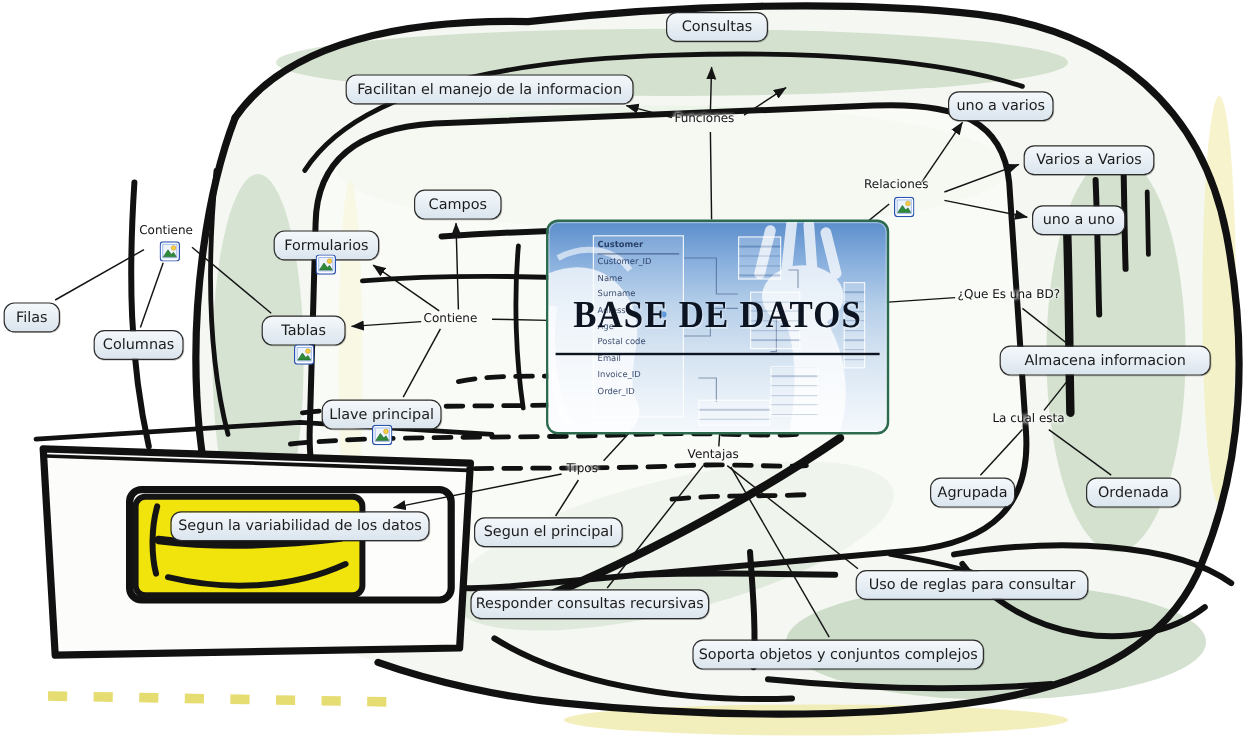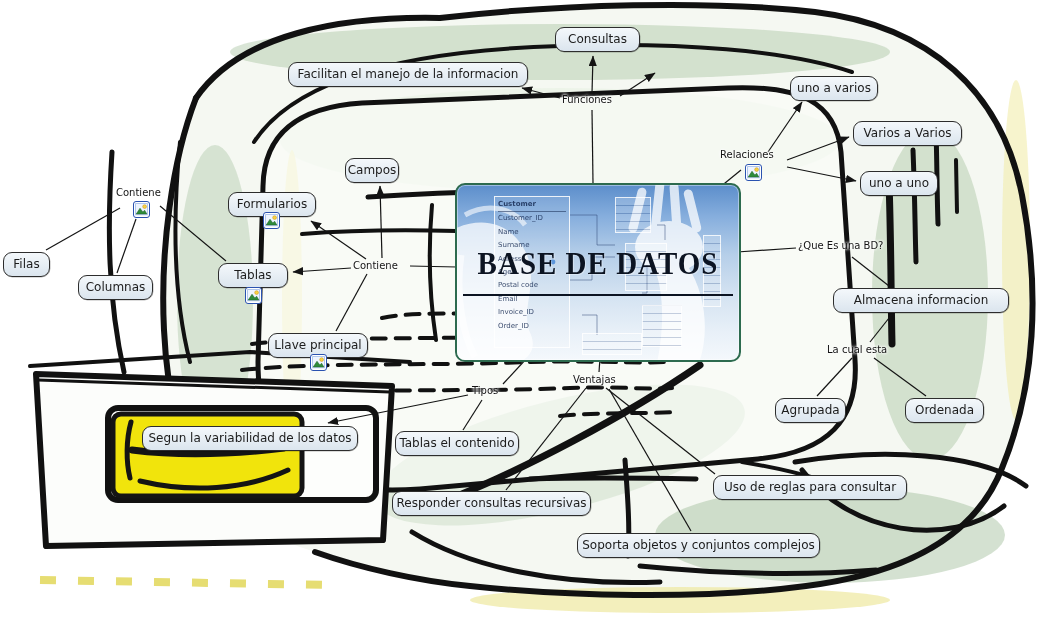--- a/index.html
+++ b/index.html
@@ -184,54 +184,54 @@
           <div>Email</div>
           <div>Invoice_ID</div>
           <div>Order_ID</div>
         </div>
     </div>
     <div class="bd-title">BASE DE DATOS</div>
     <div class="bd-underline"></div>
   </div>
 
   <div id="nodes">
-      <div class="concept" style="left: 555px; top: 27px; width: 85px;">Consultas</div>
+      <div class="concept" style="left: 555px; top: 10px; width: 85px;">Consultas</div>
       <div class="concept" style="left: 288px; top: 62px; width: 240px;">Facilitan el manejo de la informacion</div>
       <div class="concept" style="left: 790px; top: 76px; width: 88px;">uno a varios</div>
       <div class="concept" style="left: 853px; top: 121px; width: 109px;">Varios a Varios</div>
       <div class="concept" style="left: 860px; top: 171px; width: 78px;">uno a uno</div>
       <div class="concept" style="left: 3px; top: 252px; width: 47px;">Filas</div>
       <div class="concept" style="left: 78px; top: 275px; width: 75px;">Columnas</div>
       <div class="concept" style="left: 228px; top: 192px; width: 88px;">Formularios</div>
       <svg class="res-icon" viewBox="0 0 17 17" style="left: 263px; top: 212px;">
     <rect x="0.5" y="0.5" width="16" height="16" rx="2.5" fill="#ffffff" stroke="#2a52b0"></rect>
     <rect x="2.6" y="2.6" width="11.8" height="11.2" fill="#eef4fe" stroke="#9db8e8" stroke-width="0.8"></rect>
     <circle cx="11.6" cy="5.6" r="1.9" fill="#f7d243" stroke="#c8921c" stroke-width="0.5"></circle>
     <path d="M3.2 13 L7 7.2 L9.8 11 L11.6 9.2 L13.9 13 Z" fill="#2e8b3a" stroke="#1c5c24" stroke-width="0.5"></path>
   </svg>
-      <div class="concept" style="left: 345px; top: 158px; width: 54px;">Campos</div>
+      <div class="concept" style="left: 345px; top: 158px; width: 73px;">Campos</div>
       <div class="concept" style="left: 218px; top: 263px; width: 70px;">Tablas</div>
       <svg class="res-icon" viewBox="0 0 17 17" style="left: 245px; top: 287px;">
     <rect x="0.5" y="0.5" width="16" height="16" rx="2.5" fill="#ffffff" stroke="#2a52b0"></rect>
     <rect x="2.6" y="2.6" width="11.8" height="11.2" fill="#eef4fe" stroke="#9db8e8" stroke-width="0.8"></rect>
     <circle cx="11.6" cy="5.6" r="1.9" fill="#f7d243" stroke="#c8921c" stroke-width="0.5"></circle>
     <path d="M3.2 13 L7 7.2 L9.8 11 L11.6 9.2 L13.9 13 Z" fill="#2e8b3a" stroke="#1c5c24" stroke-width="0.5"></path>
   </svg>
       <div class="concept" style="left: 268px; top: 333px; width: 100px;">Llave principal</div>
       <svg class="res-icon" viewBox="0 0 17 17" style="left: 310px; top: 354px;">
     <rect x="0.5" y="0.5" width="16" height="16" rx="2.5" fill="#ffffff" stroke="#2a52b0"></rect>
     <rect x="2.6" y="2.6" width="11.8" height="11.2" fill="#eef4fe" stroke="#9db8e8" stroke-width="0.8"></rect>
     <circle cx="11.6" cy="5.6" r="1.9" fill="#f7d243" stroke="#c8921c" stroke-width="0.5"></circle>
     <path d="M3.2 13 L7 7.2 L9.8 11 L11.6 9.2 L13.9 13 Z" fill="#2e8b3a" stroke="#1c5c24" stroke-width="0.5"></path>
   </svg>
       <div class="concept" style="left: 833px; top: 288px; width: 176px;">Almacena informacion</div>
       <div class="concept" style="left: 775px; top: 398px; width: 71px;">Agrupada</div>
       <div class="concept" style="left: 905px; top: 398px; width: 79px;">Ordenada</div>
       <div class="concept" style="left: 142px; top: 426px; width: 216px;">Segun la variabilidad de los datos</div>
-      <div class="concept" style="left: 395px; top: 431px; width: 124px;">Tablas el contenido</div>
+      <div class="concept" style="left: 395px; top: 431px; width: 124px;">Segun el principal</div>
       <div class="concept" style="left: 392px; top: 491px; width: 199px;">Responder consultas recursivas</div>
       <div class="concept" style="left: 713px; top: 475px; width: 194px;">Uso de reglas para consultar</div>
       <div class="concept" style="left: 577px; top: 533px; width: 243px;">Soporta objetos y conjuntos complejos</div>
       <div class="phrase" style="left: 562px; top: 94px;">Funciones</div>
       <div class="phrase" style="left: 720px; top: 149px;">Relaciones</div>
       <svg class="res-icon" viewBox="0 0 17 17" style="left: 745px; top: 164px;">
     <rect x="0.5" y="0.5" width="16" height="16" rx="2.5" fill="#ffffff" stroke="#2a52b0"></rect>
     <rect x="2.6" y="2.6" width="11.8" height="11.2" fill="#eef4fe" stroke="#9db8e8" stroke-width="0.8"></rect>
     <circle cx="11.6" cy="5.6" r="1.9" fill="#f7d243" stroke="#c8921c" stroke-width="0.5"></circle>
     <path d="M3.2 13 L7 7.2 L9.8 11 L11.6 9.2 L13.9 13 Z" fill="#2e8b3a" stroke="#1c5c24" stroke-width="0.5"></path>

